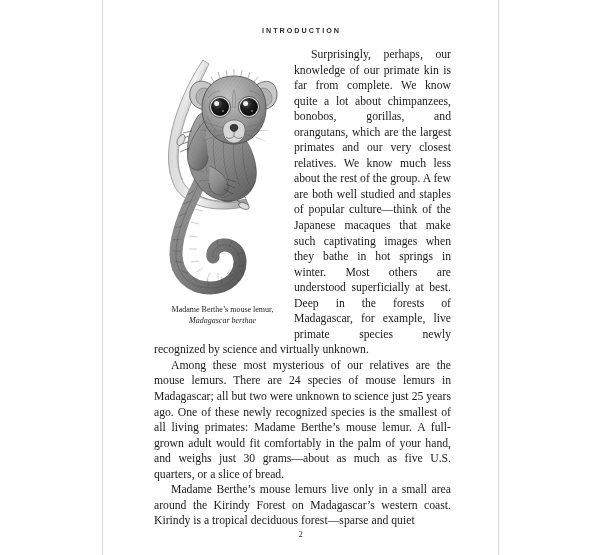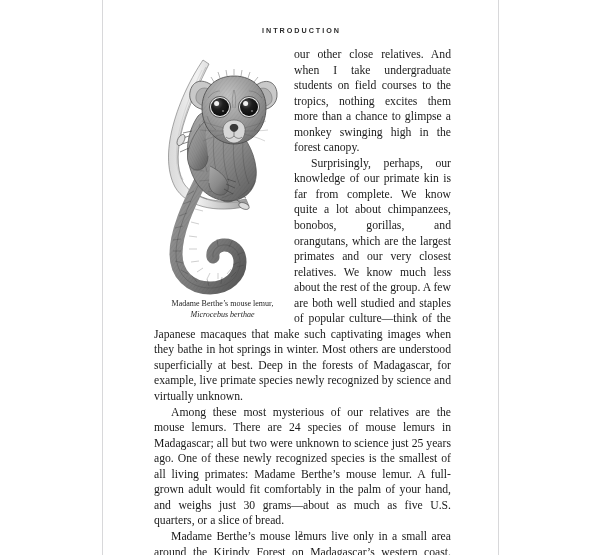--- a/index.html
+++ b/index.html
@@ -93,20 +93,21 @@
     height: 248px;
   }
 
   .illus {
     display: block;
     width: 128px;
     height: 248px;
   }
 
   .caption {
+    margin-top: 6px;
     width: 137px;
     text-align: center;
     font-size: 8.0px;
     line-height: 11px;
     color: #242424;
   }
   .caption .sci {
     font-style: italic;
   }
 
@@ -283,25 +284,24 @@
               <g stroke="#4f4f4f" stroke-width="0.4" opacity="0.6" fill="none">
                 <path d="M70 78 C62 76 55 74 48 71 M70 81 C61 81 54 81 46 80 M70 84 C62 86 55 88 49 91"></path>
                 <path d="M90 78 C98 76 105 74 112 71 M90 81 C99 81 106 81 114 80 M90 84 C98 86 105 88 111 91"></path>
               </g>
             </g>
           </svg>
         </div>
 
         <div class="caption">
           <span>Madame Berthe’s mouse lemur,</span><br>
-          <span class="sci">Microcebus berthae</span>
+          <span class="sci">Madagascar berthae</span>
         </div>
       </div>
 
-      <p>our other close relatives. And when I take undergraduate students on field courses to the tropics, nothing excites them more than a chance to glimpse a monkey swinging high in the forest canopy.</p>
       <p class="indent">Surprisingly, perhaps, our knowledge of our primate kin is far from complete. We know quite a lot about chimpanzees, bonobos, gorillas, and orangutans, which are the largest primates and our very closest relatives. We know much less about the rest of the group. A few are both well studied and staples of popular culture—think of the Japanese macaques that make such captivating images when they bathe in hot springs in winter. Most others are understood superficially at best. Deep in the forests of Madagascar, for example, live primate species newly recognized by science and virtually unknown.</p>
       <p class="indent">Among these most mysterious of our relatives are the mouse lemurs. There are 24 species of mouse lemurs in Madagascar; all but two were unknown to science just 25 years ago. One of these newly recognized species is the smallest of all living primates: Madame Berthe’s mouse lemur. A full-grown adult would fit comfortably in the palm of your hand, and weighs just 30 grams—about as much as five U.S. quarters, or a slice of bread.</p>
       <p class="indent">Madame Berthe’s mouse lemurs live only in a small area around the Kirindy Forest on Madagascar’s western coast. Kirindy is a tropical deciduous forest—sparse and quiet</p>
     </div>
 
     <div class="folio">2</div>
   </div>
 </div>
 
 </body></html>

